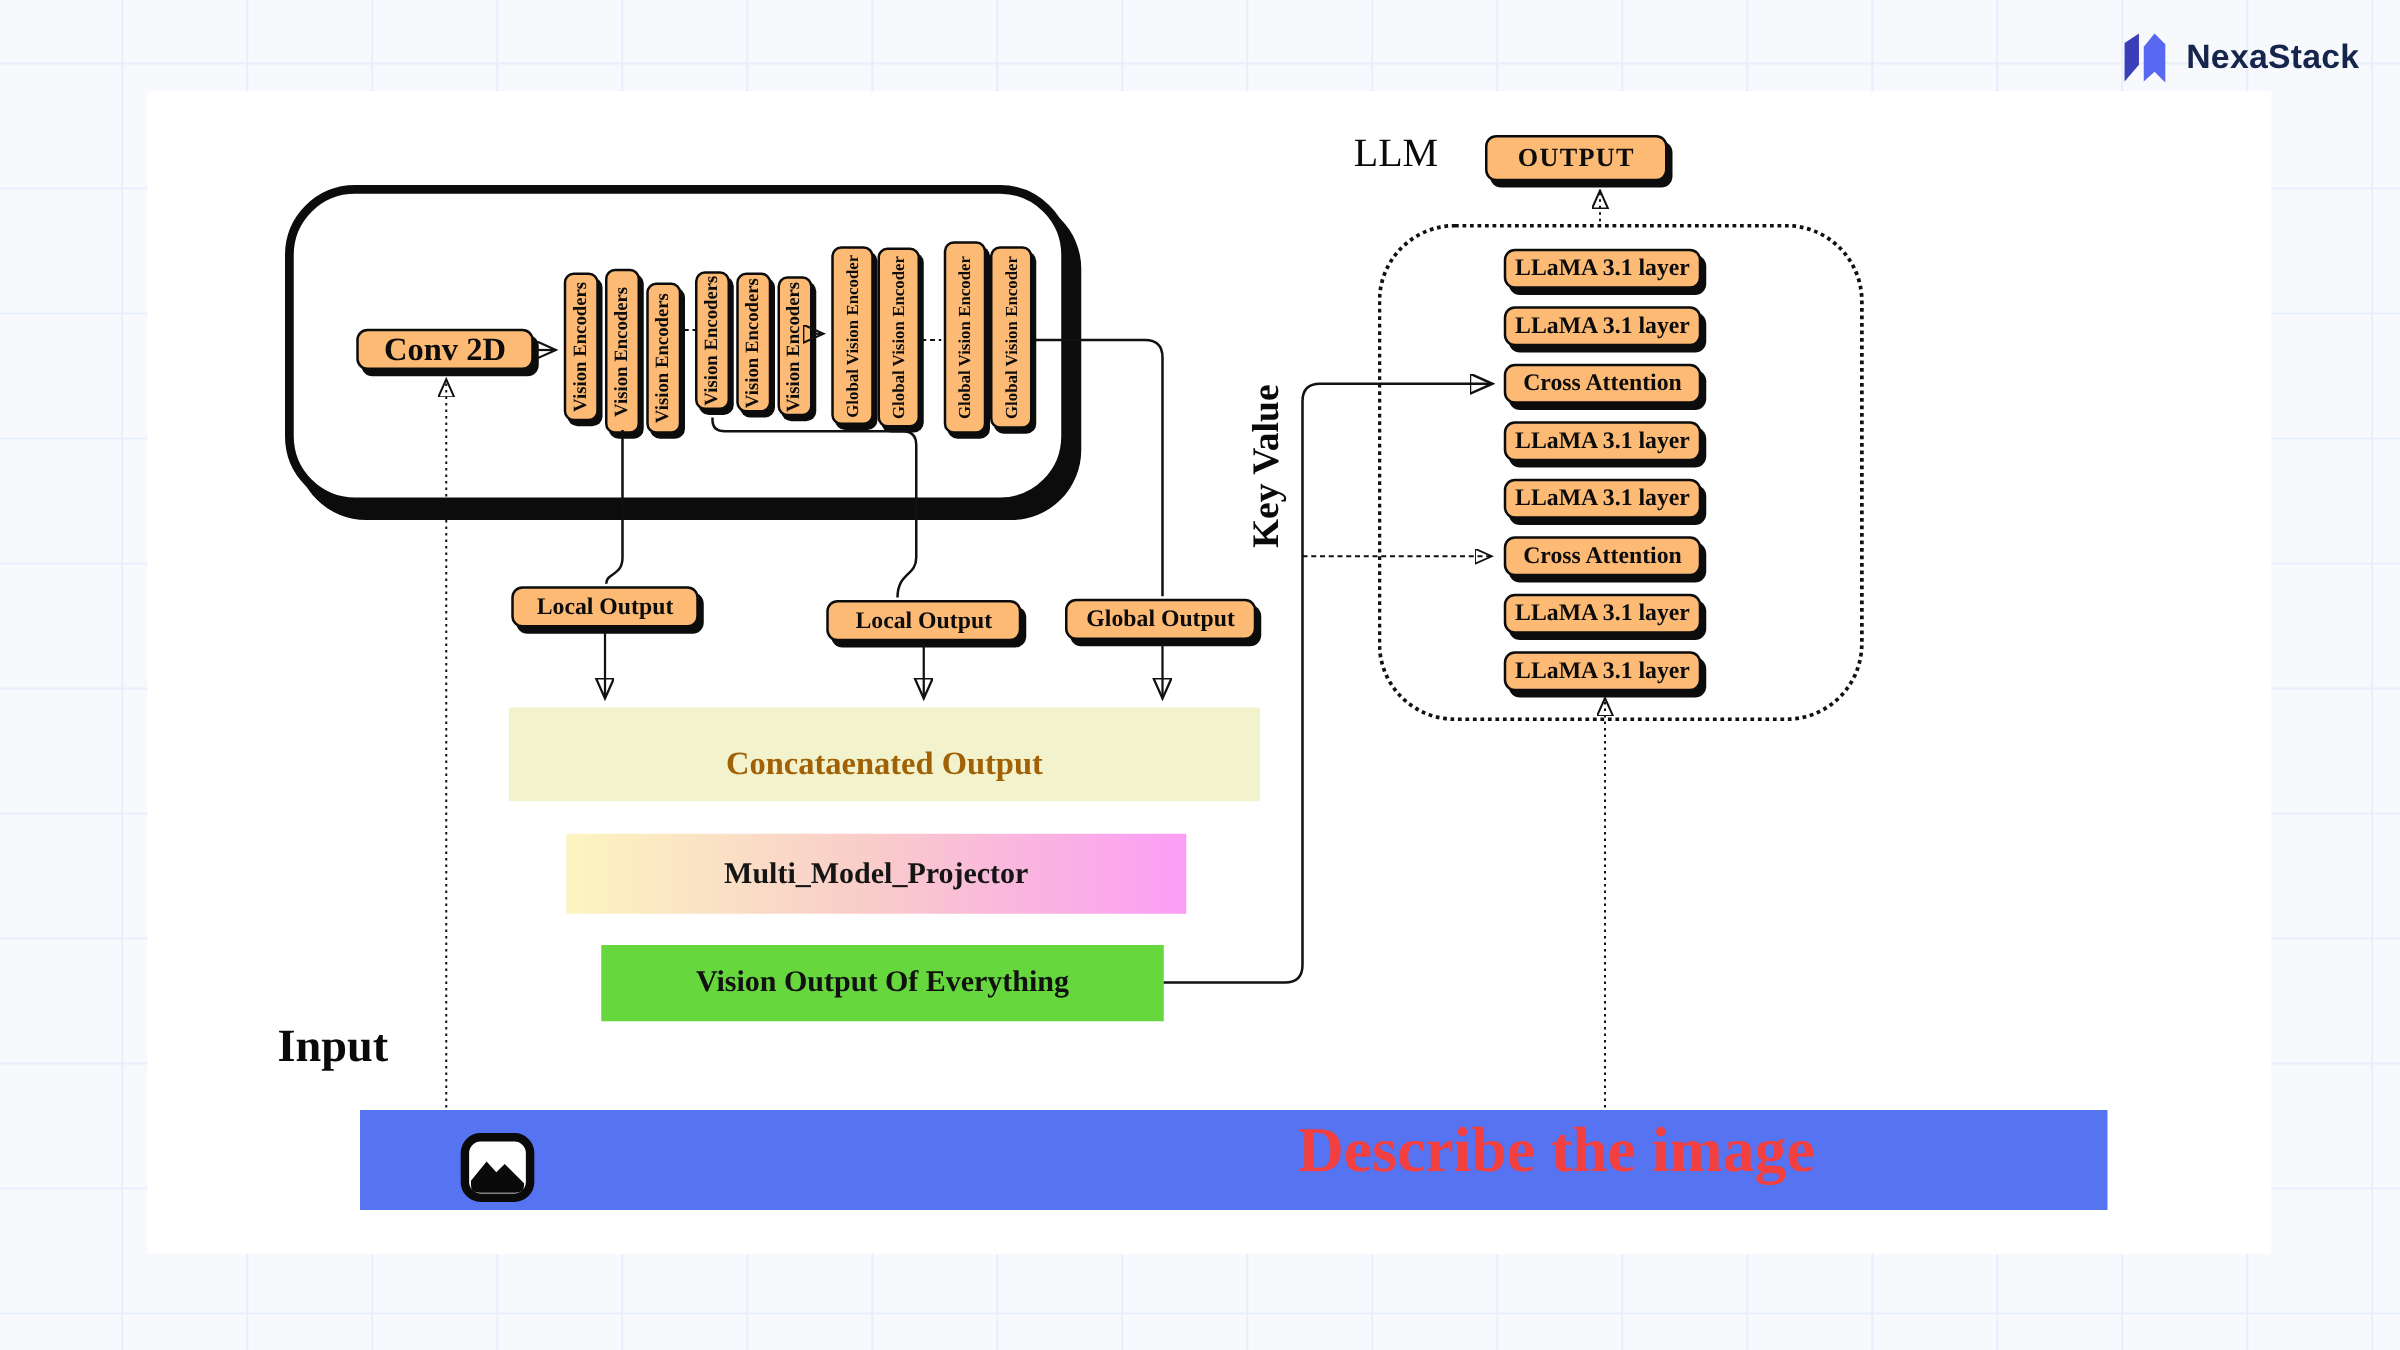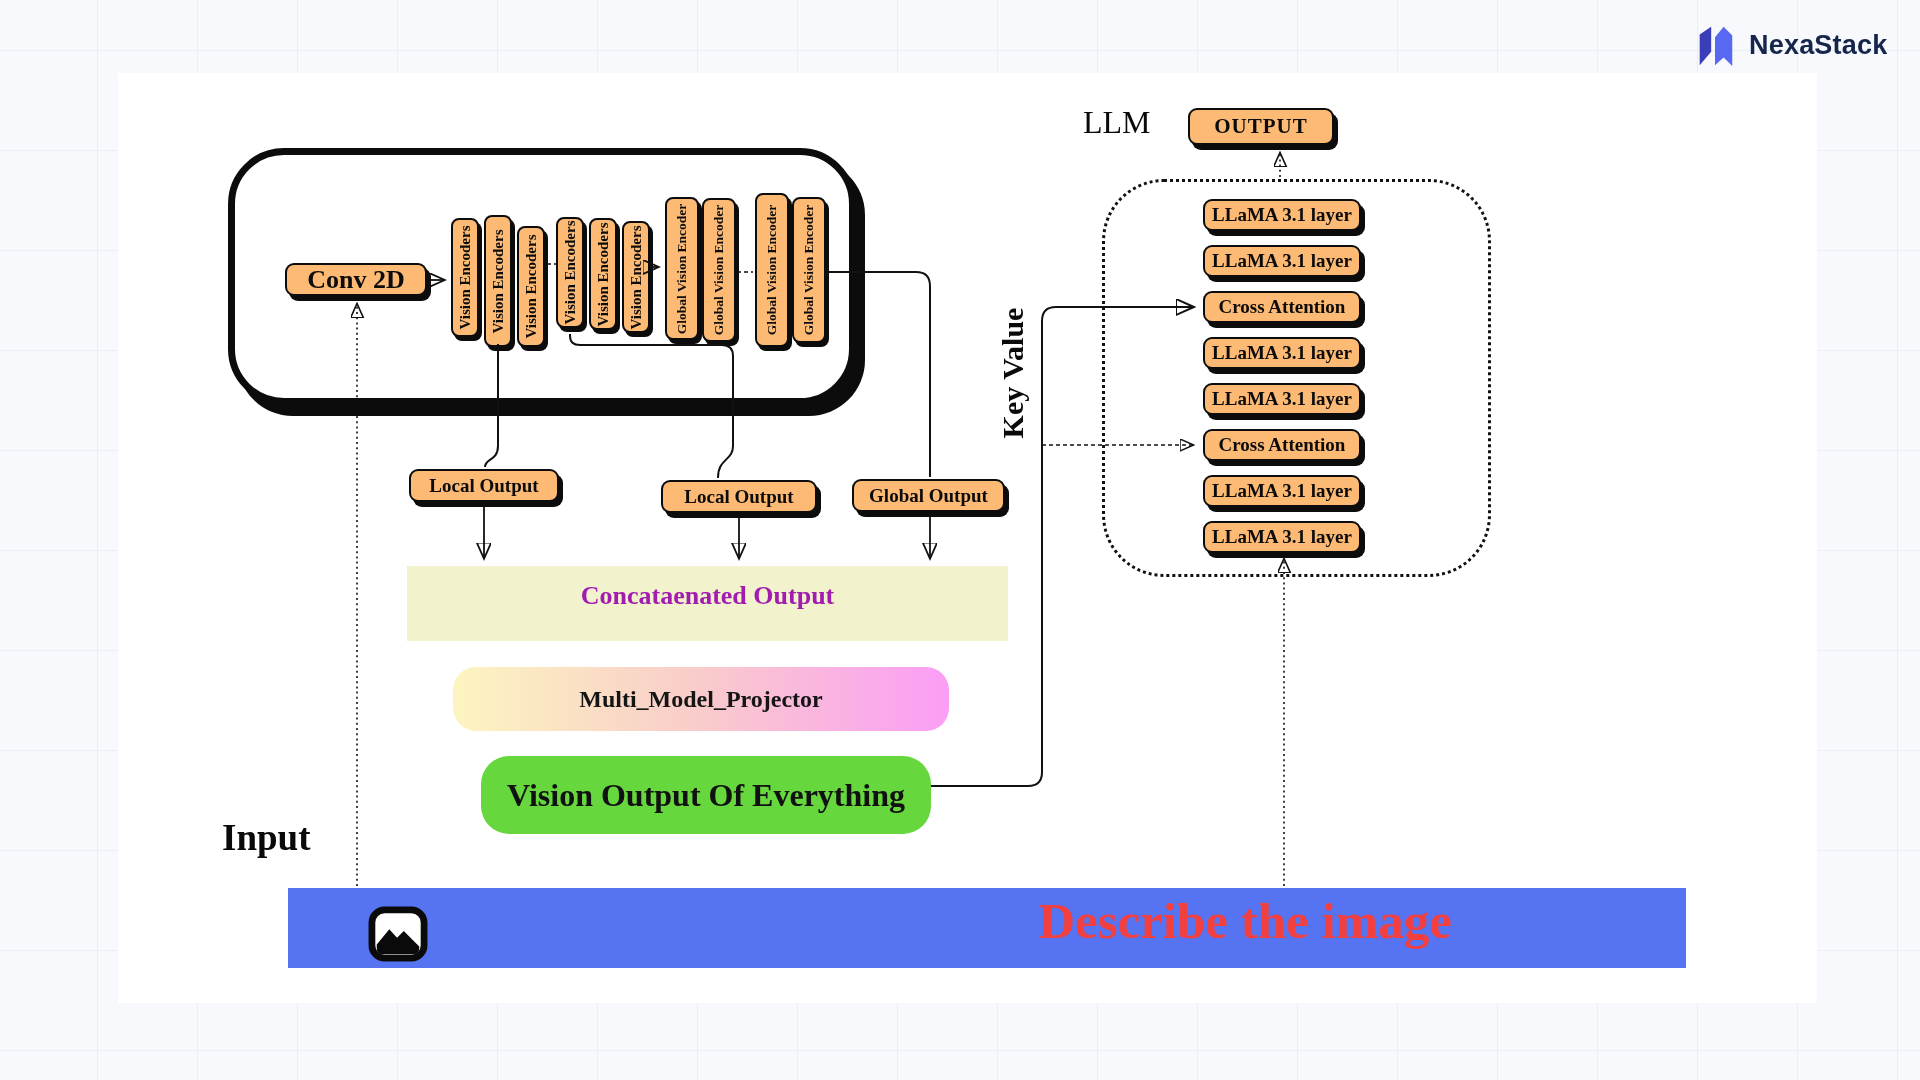--- a/index.html
+++ b/index.html
@@ -38,27 +38,27 @@
   .dotted-rect{position:absolute;left:1102px;top:179px;width:389px;height:398px;
        border:3.5px dotted #111;border-radius:62px;}
 
   .conv{left:285px;top:263px;width:142px;height:33px;font-size:26px;}
   .lo1{left:409px;top:469px;width:150px;height:33px;font-size:19px;}
   .lo2{left:661px;top:480px;width:156px;height:33px;font-size:19px;}
   .go{left:852px;top:479px;width:153px;height:33px;font-size:19px;}
   .outputbox{left:1188px;top:108px;width:146px;height:37px;font-size:21px;letter-spacing:1px;}
 
   .concat{position:absolute;left:407px;top:566px;width:601px;height:75px;background:var(--concat-yellow);
-       display:flex;justify-content:center;align-items:flex-end;padding-bottom:30px;
-       font-size:26px;font-weight:bold;color:#a21caf;}
+       display:flex;justify-content:center;align-items:flex-end;padding-bottom:15px;
+       font-size:26px;font-weight:bold;color:#a16207;}
   .projector{position:absolute;left:453px;top:667px;width:496px;height:64px;
        background:linear-gradient(90deg, var(--projector-yellow) 0%, #f9cdc9 48%, var(--projector-pink) 100%);
-       display:flex;justify-content:center;align-items:center;font-size:24px;font-weight:bold;color:#151515;border-radius:23px;}
-  .green{position:absolute;left:481px;top:756px;width:450px;height:78px;background:var(--vision-green);
-       display:flex;justify-content:center;align-items:center;font-size:32px;font-weight:bold;color:#111;border-radius:28px;}
+       display:flex;justify-content:center;align-items:center;font-size:24px;font-weight:bold;color:#151515;}
+  .green{position:absolute;left:481px;top:756px;width:450px;height:61px;background:var(--vision-green);
+       display:flex;justify-content:center;align-items:center;font-size:24px;font-weight:bold;color:#111;}
 
   .input-label{position:absolute;left:222px;top:816px;font-size:37px;font-weight:bold;color:#0a0a0a;}
   .llm-label{position:absolute;left:1083px;top:104px;font-size:32px;font-weight:normal;color:#0a0a0a;}
   .keyvalue{position:absolute;left:928px;top:356px;width:170px;text-align:center;
        transform:rotate(-90deg);font-size:30px;font-weight:bold;color:#0a0a0a;white-space:nowrap;}
 
   .bluebar{position:absolute;left:288px;top:888px;width:1398px;height:80px;background:var(--accent-blue);}
   .prompt{position:absolute;left:1010px;top:892px;width:470px;text-align:center;
        font-size:51px;font-weight:bold;color:var(--prompt-red);}
   .imgicon{position:absolute;left:367px;top:906px;}

